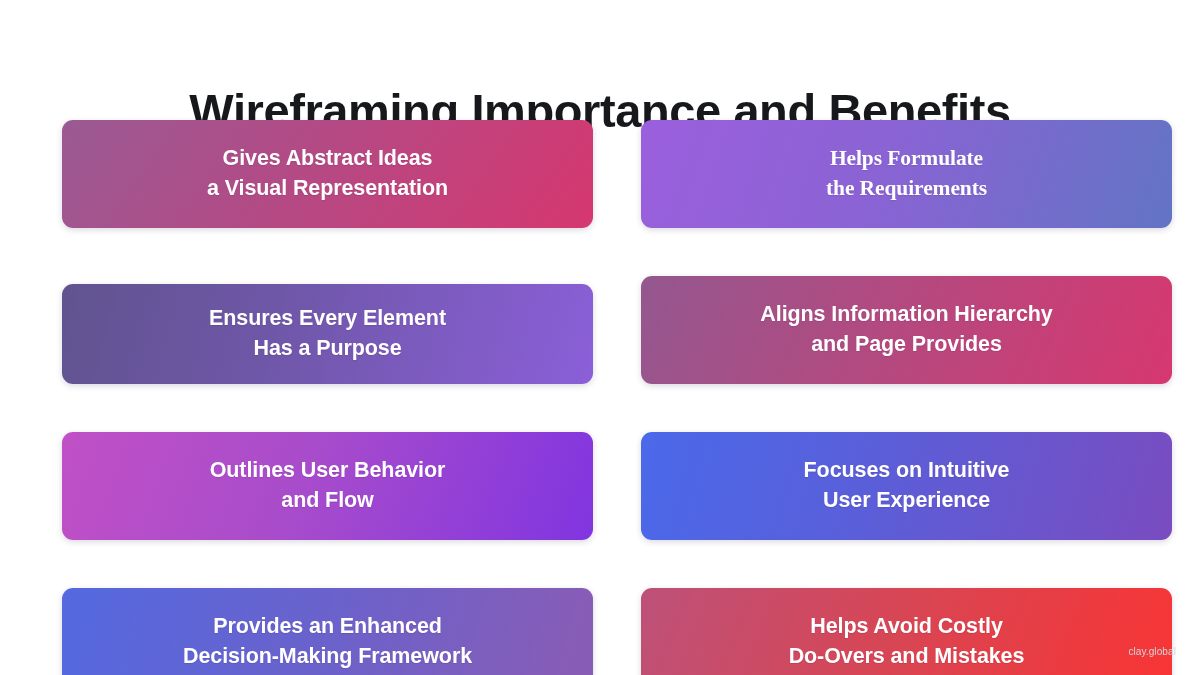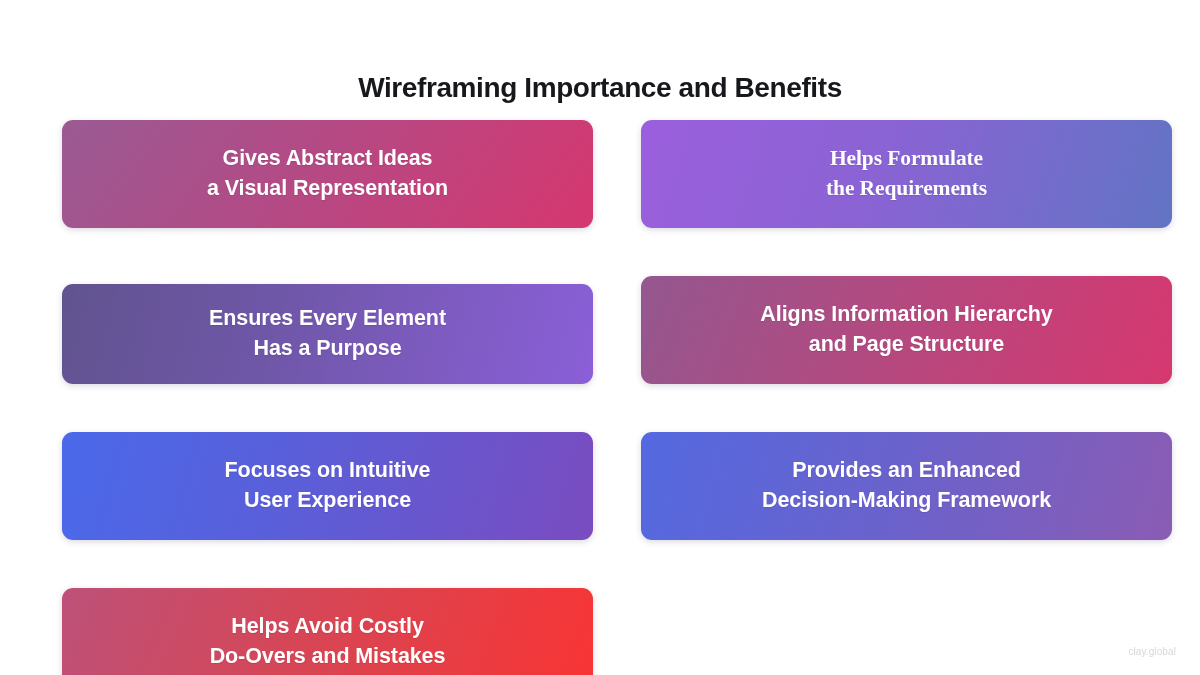--- a/index.html
+++ b/index.html
@@ -22,21 +22,21 @@
     height: 675px;
     box-sizing: border-box;
   }
 
   #page-title {
     position: absolute;
     top: 52px;
     left: 0;
     width: 1200px;
     text-align: center;
-    font-size: 28px;
+    font-size: 47px;
     font-weight: bold;
     letter-spacing: -0.4px;
     color: #17181c;
     line-height: 1.2;
   }
 
   #card-grid {
     position: absolute;
     top: 120px;
     left: 62px;
@@ -110,23 +110,27 @@
 the Requirements</span>
     </div>
 
     <div class="card g3">
       <span class="card-text">Ensures Every Element
 Has a Purpose</span>
     </div>
 
     <div class="card g4">
       <span class="card-text">Aligns Information Hierarchy
-and Page Structure</span>
+and Page Provides</span>
     </div>
 
+    <div class="card g5">
+      <span class="card-text">Outlines User Behavior
+and Flow</span>
+    </div>
 
     <div class="card g6">
       <span class="card-text">Focuses on Intuitive
 User Experience</span>
     </div>
 
     <div class="card g7">
       <span class="card-text">Provides an Enhanced
 Decision-Making Framework</span>
     </div>

